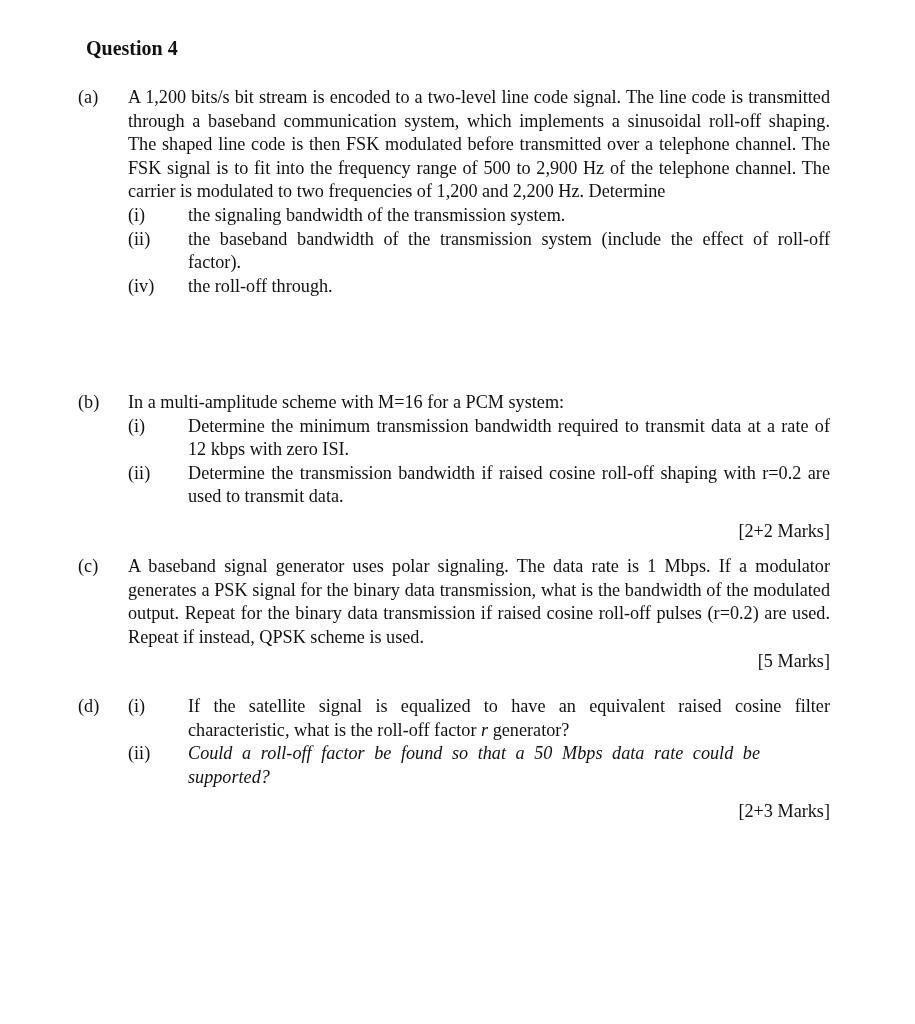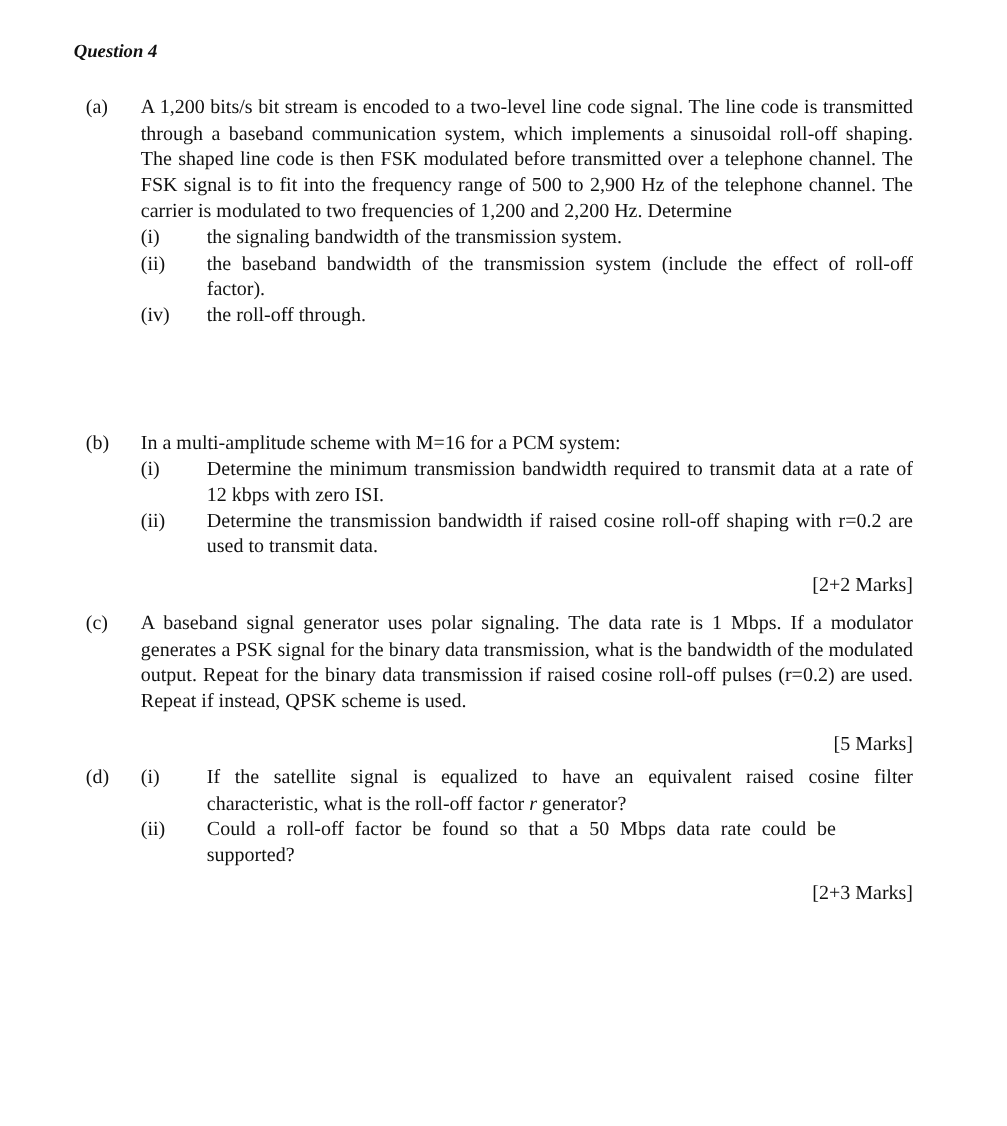--- a/index.html
+++ b/index.html
@@ -1,18 +1,18 @@
 <!DOCTYPE html>
 <html><head>
   <meta charset="utf-8">
   <style>
     html, body { margin:0; padding:0; background:#ffffff; }
     body { width:915px; height:1024px; position:relative; overflow:hidden;
            font-family:"Liberation Serif", "DejaVu Serif", serif; color:#111; }
-    .title { position:absolute; left:67px; top:37px; font-size:17px; font-weight:bold;font-style:italic; }
+    .title { position:absolute; left:86px; top:37px; font-size:20px; font-weight:bold; }
     .part { position:absolute; left:78px; width:752px; font-size:18.2px; line-height:23.6px; }
     .plabel { position:absolute; left:0; top:0; }
     .pbody { margin-left:50px; }
     .para { text-align:justify; text-align-last:left;font-family:Liberation Serif, serif; }
     .sub { position:relative; padding-left:60px; }
     .sub .slabel { position:absolute; left:0; top:0; }
     .sub .stext { text-align:justify; text-align-last:left; }
     .marks { text-align:right; margin-top:11px; }
     .nj { text-align:left; }
     i.r { font-style:italic; }
@@ -55,31 +55,31 @@
         <div class="stext">Determine the transmission bandwidth if raised cosine roll-off shaping with r=0.2 are used to transmit data.</div>
       </div>
       <div class="marks">[2+2 Marks]</div>
     </div>
   </div>
 
   <div class="part" style="top:555px;">
     <span class="plabel">(c)</span>
     <div class="pbody">
       <div class="para">A baseband signal generator uses polar signaling. The data rate is 1 Mbps. If a modulator generates a PSK signal for the binary data transmission, what is the bandwidth of the modulated output. Repeat for the binary data transmission if raised cosine roll-off pulses (r=0.2) are used. Repeat if instead, QPSK scheme is used.</div>
-      <div class="marks" style="margin-top:16px;">[5 Marks]</div>
+      <div class="marks" style="margin-top:1px;">[5 Marks]</div>
     </div>
   </div>
 
   <div class="part" style="top:695px;">
     <span class="plabel">(d)</span>
     <div class="pbody">
       <div class="sub">
         <span class="slabel">(i)</span>
         <div class="stext nj"><span>If the satellite signal is equalized to have an equivalent raised cosine filter characteristic, what is the roll-off factor </span><i class="r">r</i><span> generator?</span></div>
       </div>
       <div class="sub">
         <span class="slabel">(ii)</span>
-        <div class="stext nj" style="padding-right:70px;">Could a roll-off factor be found so that a 50 Mbps data rate could be supported?</div>
+        <div class="stext nj" style="padding-right:70px;font-style:italic;">Could a roll-off factor be found so that a 50 Mbps data rate could be supported?</div>
       </div>
       <div class="marks">[2+3 Marks]</div>
     </div>
   </div>
 </div>
 
 </body></html>

